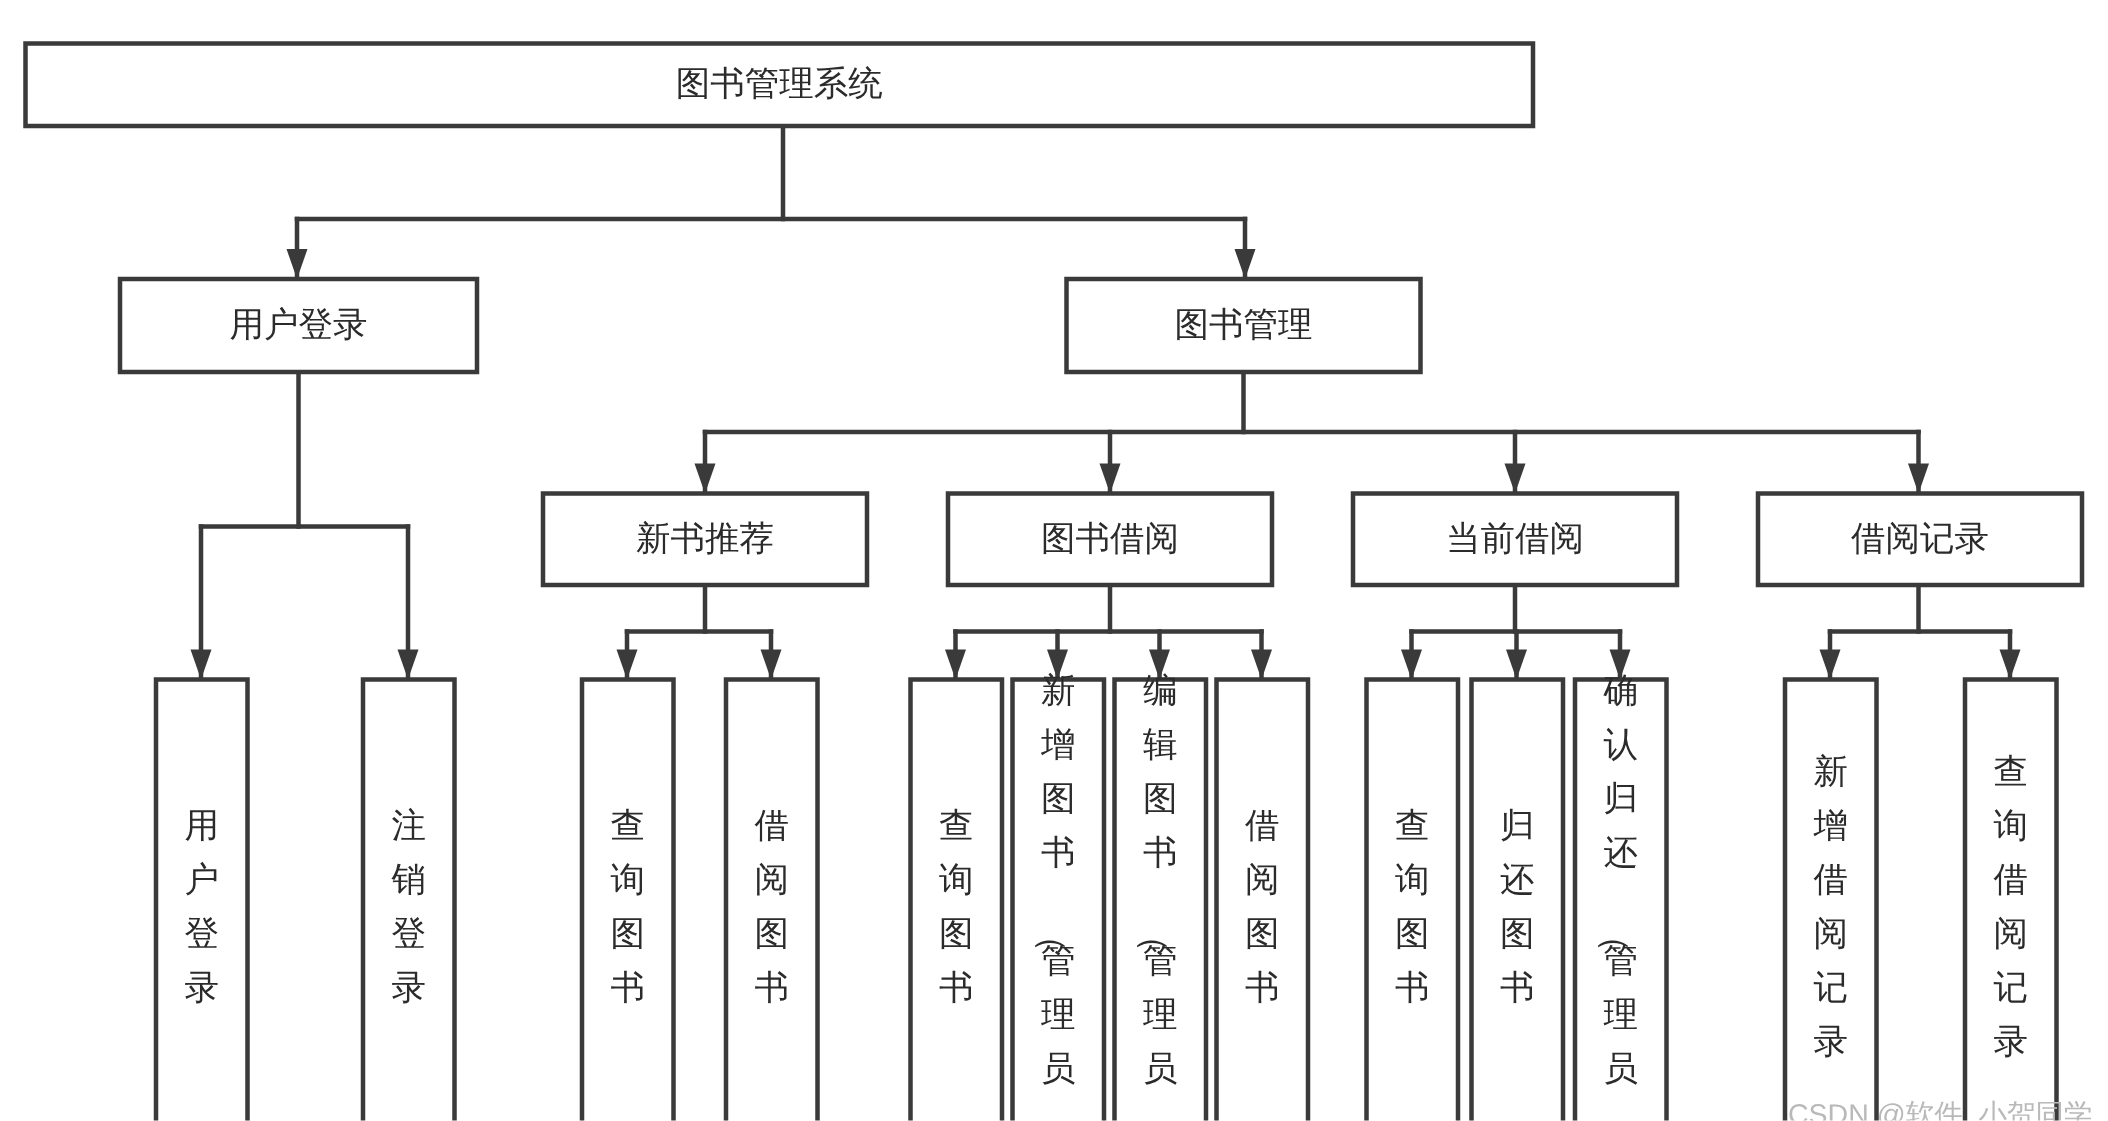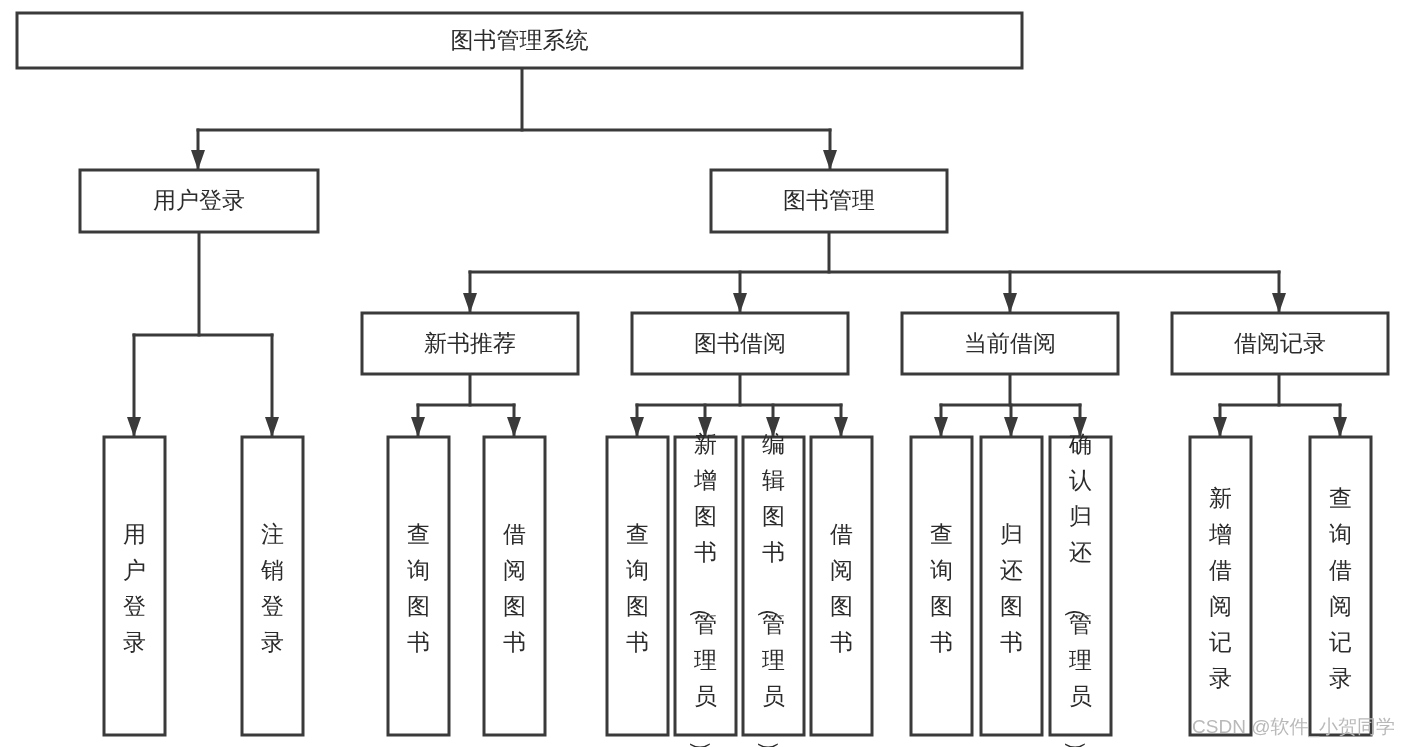--- a/index.html
+++ b/index.html
@@ -10,21 +10,21 @@
   body {
     width: 1405px;
     height: 747px;
     position: relative;
     font-family: "Liberation Sans", "DejaVu Sans", sans-serif;
     overflow: hidden;
   }
   #diagram-root {
     position: absolute;
     left: 0;
-    top: 0;
+    top: 16px;
     width: 1405px;
     height: 687px;
   }
   .node-box {
     fill: #ffffff;
     stroke: #3a3a3a;
     stroke-width: 3;
   }
   .node-label {
     fill: #2b2b2b;

